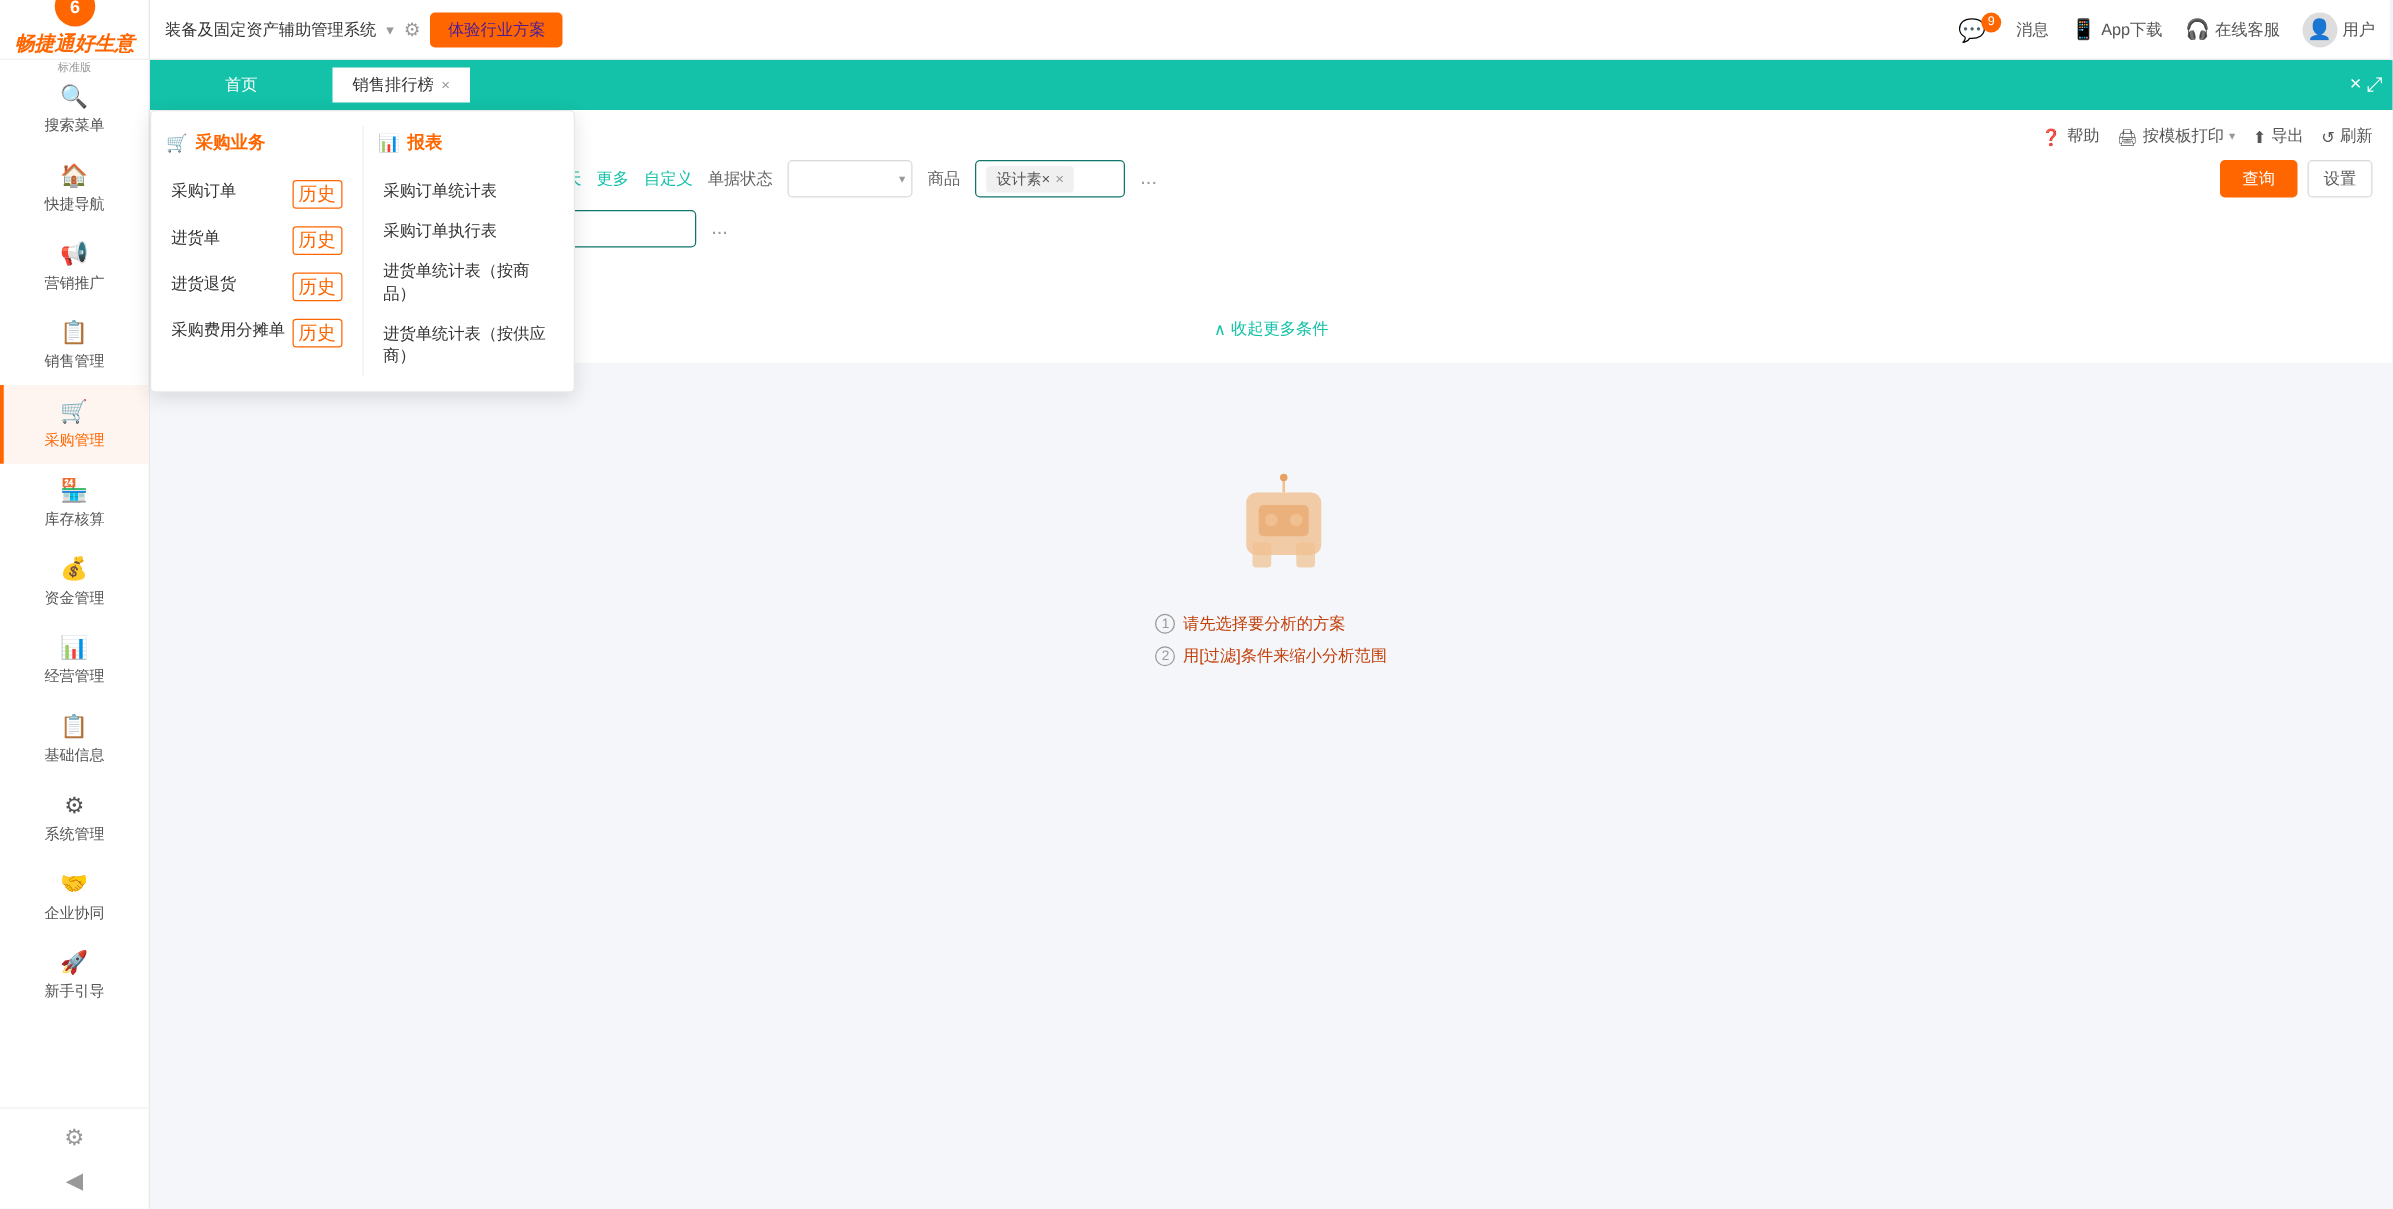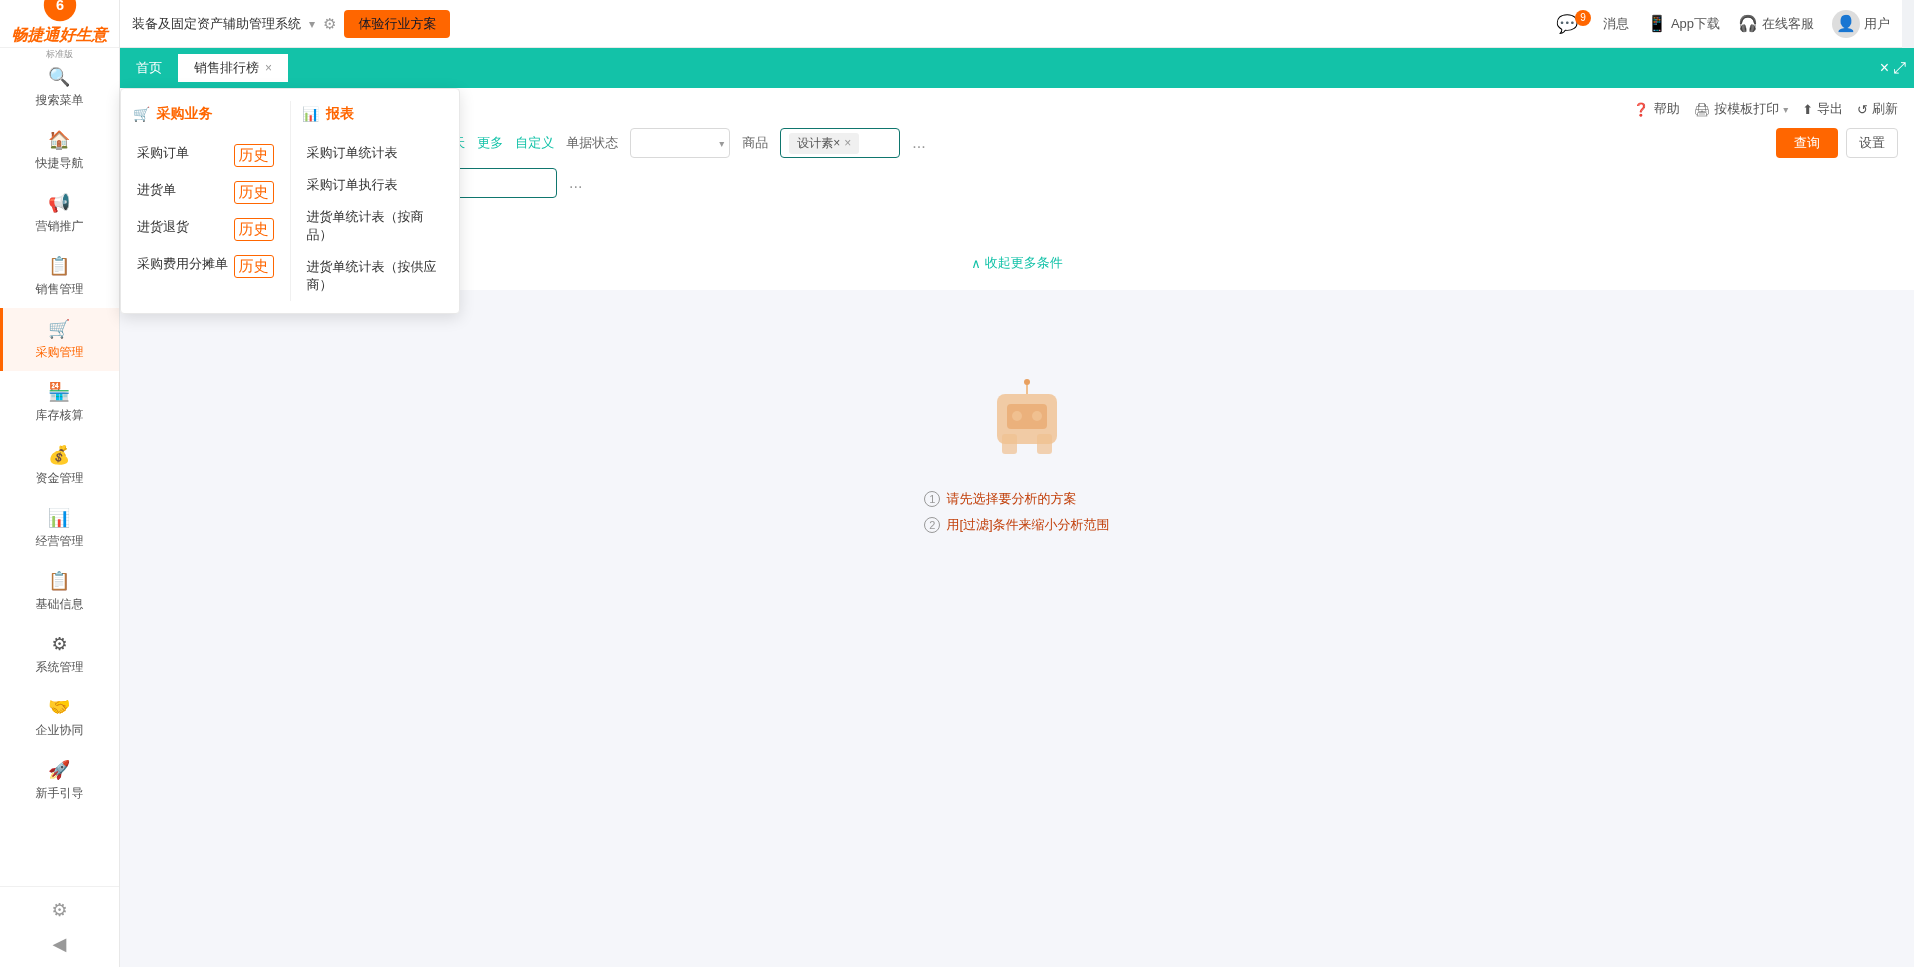--- a/index.html
+++ b/index.html
@@ -7,40 +7,40 @@
 
     
     .top-bar {
       height: 48px;
       background: #fff;
       display: flex;
       align-items: center;
       padding: 0 12px;
       border-bottom: 1px solid #e8e8e8;
       position: fixed;
-      top: 0; left: 0; right: 12px;
+      top: 0; left: 0; right: 2px;
       z-index: 100;
     }
     .top-bar-middle {
       flex: 1;
       display: flex;
       align-items: center;
       gap: 8px;
     }
     .system-title {
       font-size: 13px;
       color: #333;
     }
     .dropdown-arrow {
       color: #999; font-size: 12px; cursor: pointer;
     }
     .gear-icon { color: #999; cursor: pointer; font-size: 15px; }
     .industry-btn {
       background: #f60;
-      color: #0f172a;
+      color: #4c1d95;
       border: none;
       border-radius: 4px;
       padding: 5px 14px;
       font-size: 13px;
       cursor: pointer;
     }
     .top-bar-right {
       display: flex;
       align-items: center;
       gap: 18px;
@@ -78,20 +78,21 @@
       z-index: 99;
     }
     .tab-item {
       height: 28px;
       display: flex; align-items: center;
       padding: 0 16px;
       color: #fff;
       cursor: pointer;
       font-size: 13px;
       position: relative;
+      margin-left: 44px;
     }
     .tab-item.active {
       background: #fff;
       color: #333;
     }
     .tab-close {
       margin-left: 6px;
       font-size: 12px;
       color: #999;
     }

